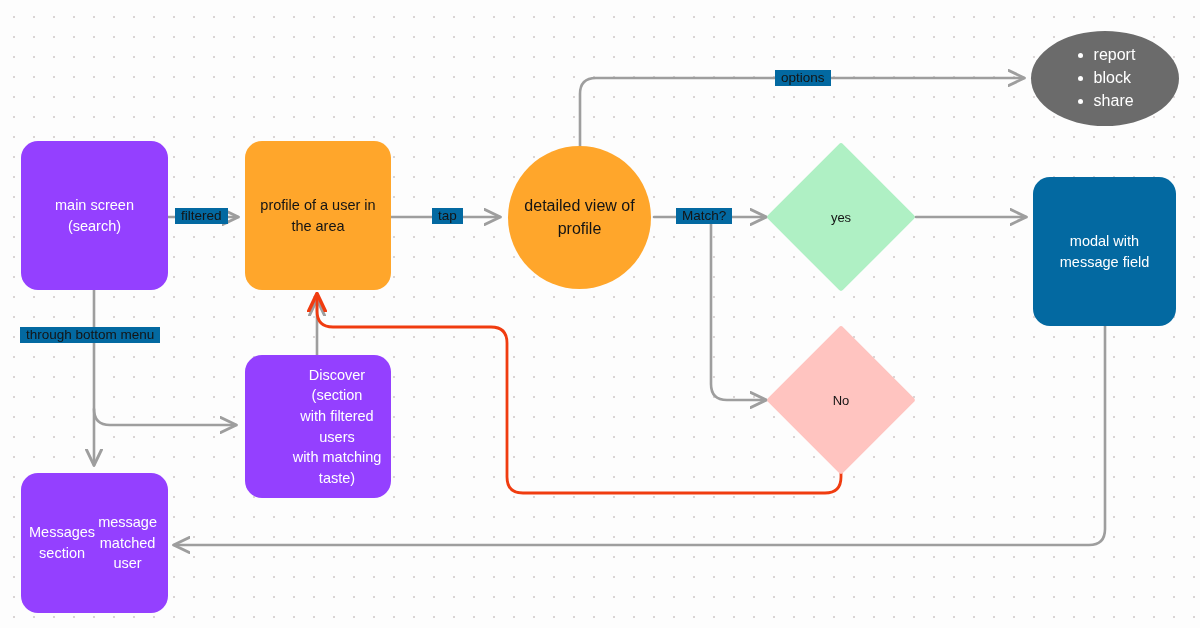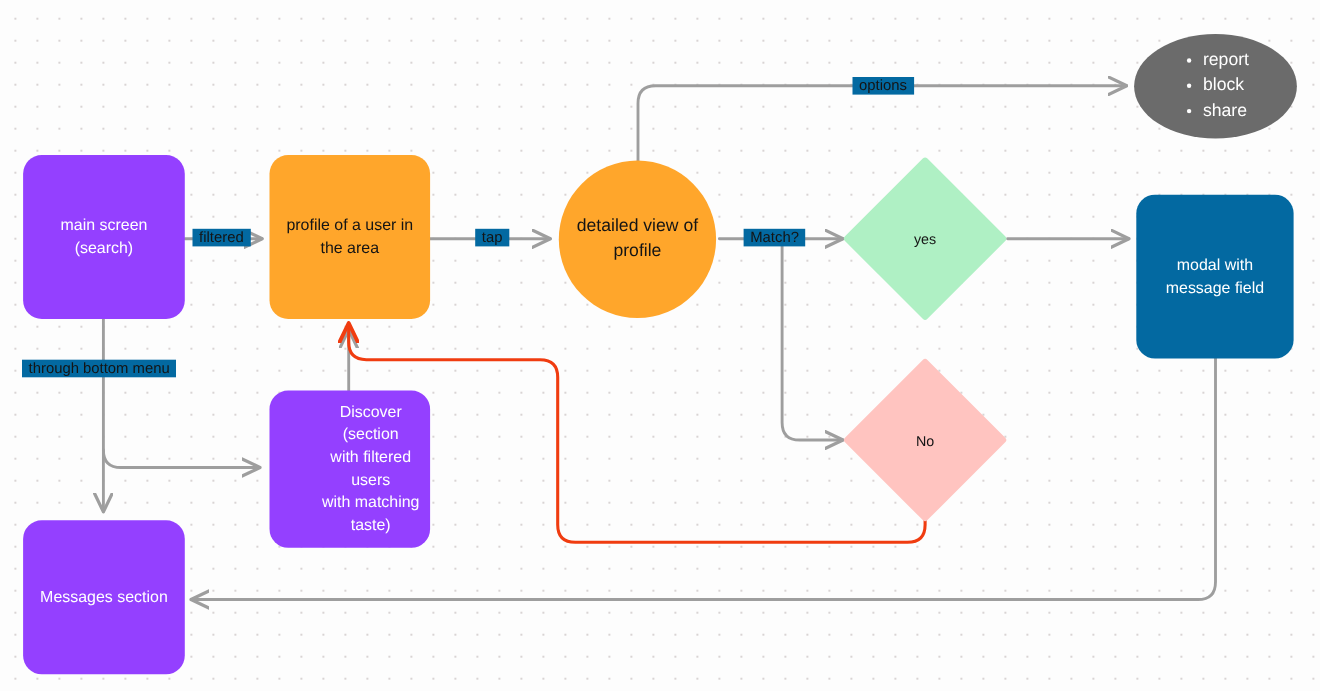--- a/index.html
+++ b/index.html
@@ -198,20 +198,22 @@
 
 <div class="node box" style="left:245px; top:355px; width:146px; height:143px; background:#9440ff;padding-left:38px;">
   <span class="node-label">Discover (section
 with filtered users
 with matching
 taste)</span>
 </div>
 
 <div class="node box msg-split" style="left:21px; top:473px; width:147px; height:140px; background:#9440ff;">
   <span>Messages section</span>
+  <span style="white-space:pre-line;">message matched
+user</span>
 </div>
 
 <div class="edge-label" style="left:175px; top:208px;">filtered</div>
 
 <div class="edge-label" style="left:432px; top:208px;">tap</div>
 
 <div class="edge-label" style="left:676px; top:208px;">Match?</div>
 
 <div class="edge-label" style="left:775px; top:70px;">options</div>
 

